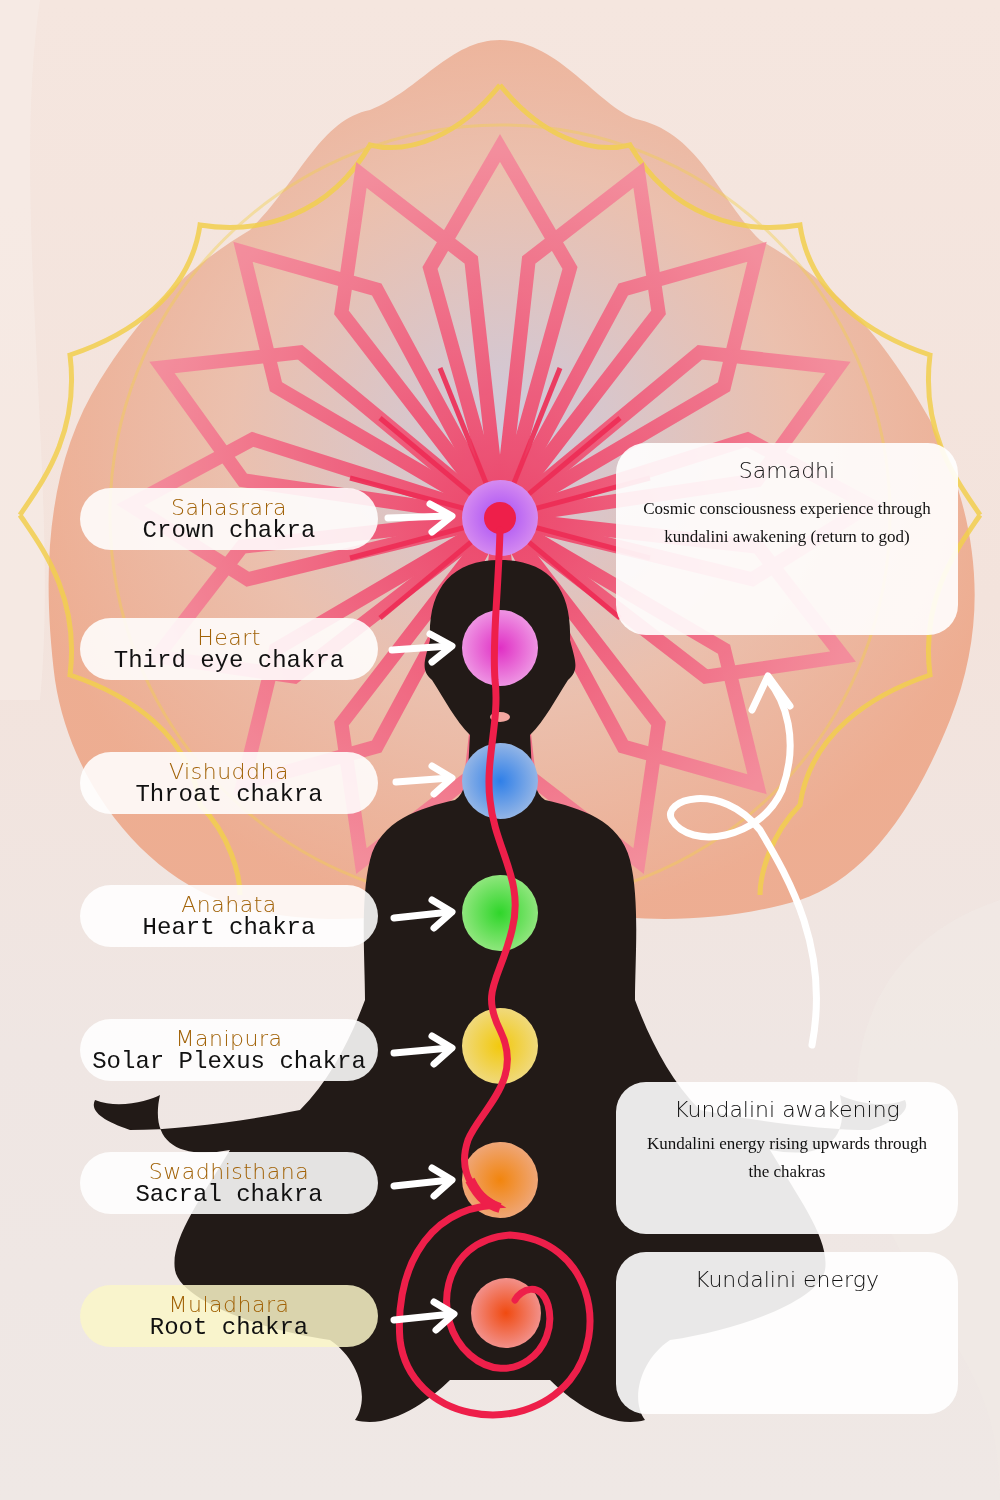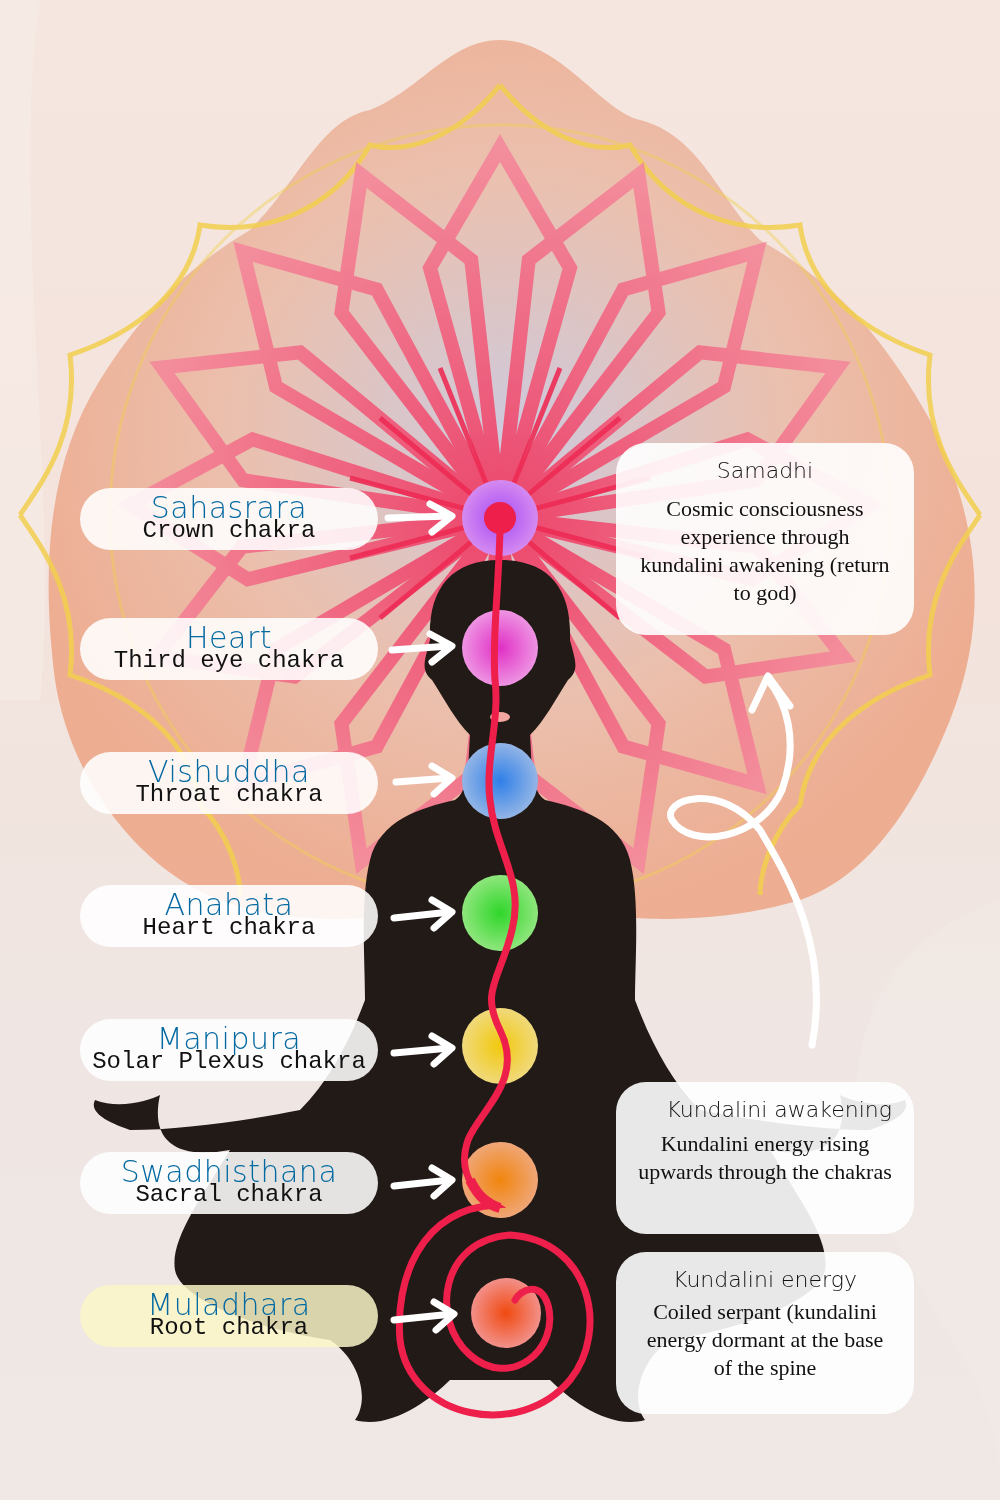--- a/index.html
+++ b/index.html
@@ -9,37 +9,37 @@
     font-family: "Liberation Serif", serif;
   }
   .layer { position:absolute; left:0; top:0; width:1000px; height:1500px; }
   .pill {
     position:absolute; left:80px; width:298px; height:62px; border-radius:31px;
     background: rgba(255,255,255,0.88);
     display:flex; flex-direction:column; align-items:center; justify-content:center;
   }
   .pill.root { background: rgba(250,246,200,0.85); }
   .pill .name {
-    font-family: "DejaVu Sans", sans-serif; font-size:30px; color:#0369a1; line-height:24px;
+    font-family: "DejaVu Sans", sans-serif; font-size:22px; color:#a16207; line-height:24px;
     letter-spacing:0.5px; font-weight:300;
   }
   .pill .sub {
     font-family: Liberation Mono, monospace; font-size:24px; color:#111; line-height:22px;
   }
   .card {
-    position:absolute; left:616px; width:298px; border-radius:30px;
+    position:absolute; left:616px; width:342px; border-radius:30px;
     background: rgba(255,255,255,0.9);
     display:flex; flex-direction:column; align-items:center;
     text-align:center; box-sizing:border-box; padding:14px 22px 16px;
   }
   .card .title {
     font-family: "DejaVu Sans", sans-serif; font-size:22px; color:#111; line-height:28px; font-weight:300;
   }
   .card .body {
-    font-family: "Liberation Serif", serif; font-size:22px; color:#111; line-height:28px; margin-top:10px;
+    font-family: "Liberation Serif", serif; font-size:17px; color:#111; line-height:28px; margin-top:10px;
   }
 </style>
 </head>
 <body>
 
 <svg class="layer" viewBox="0 0 1000 1500" xmlns="http://www.w3.org/2000/svg">
   <defs>
     <radialGradient id="wc" cx="50%" cy="45%" r="55%">
       <stop offset="0%" stop-color="#c8c7de" stop-opacity="0.9"></stop>
       <stop offset="55%" stop-color="#e9b7a2" stop-opacity="0.8"></stop>
@@ -230,20 +230,19 @@
 </div>
 <div class="pill root" style="top:1285px;">
   <div class="name">Muladhara</div>
   <div class="sub">Root chakra</div>
 </div>
 
 <div class="card" style="top:443px; height:192px;">
   <div class="title">Samadhi</div>
   <div class="body">Cosmic consciousness experience through kundalini awakening (return to god)</div>
 </div>
-<div class="card" style="top:1082px; height:152px; align-items:flex-end;">
+<div class="card" style="top:1082px; height:152px; ">
   <div class="title">Kundalini awakening</div>
   <div class="body" style="margin-top:6px;">Kundalini energy rising upwards through the chakras</div>
 </div>
 <div class="card" style="top:1252px; height:162px; ">
   <div class="title">Kundalini energy</div>
-  <div class="body" style="margin-top:4px;">Coiled serpant (kundalini energy dormant at the base of the spine</div>
 </div>
 
 </body></html>

